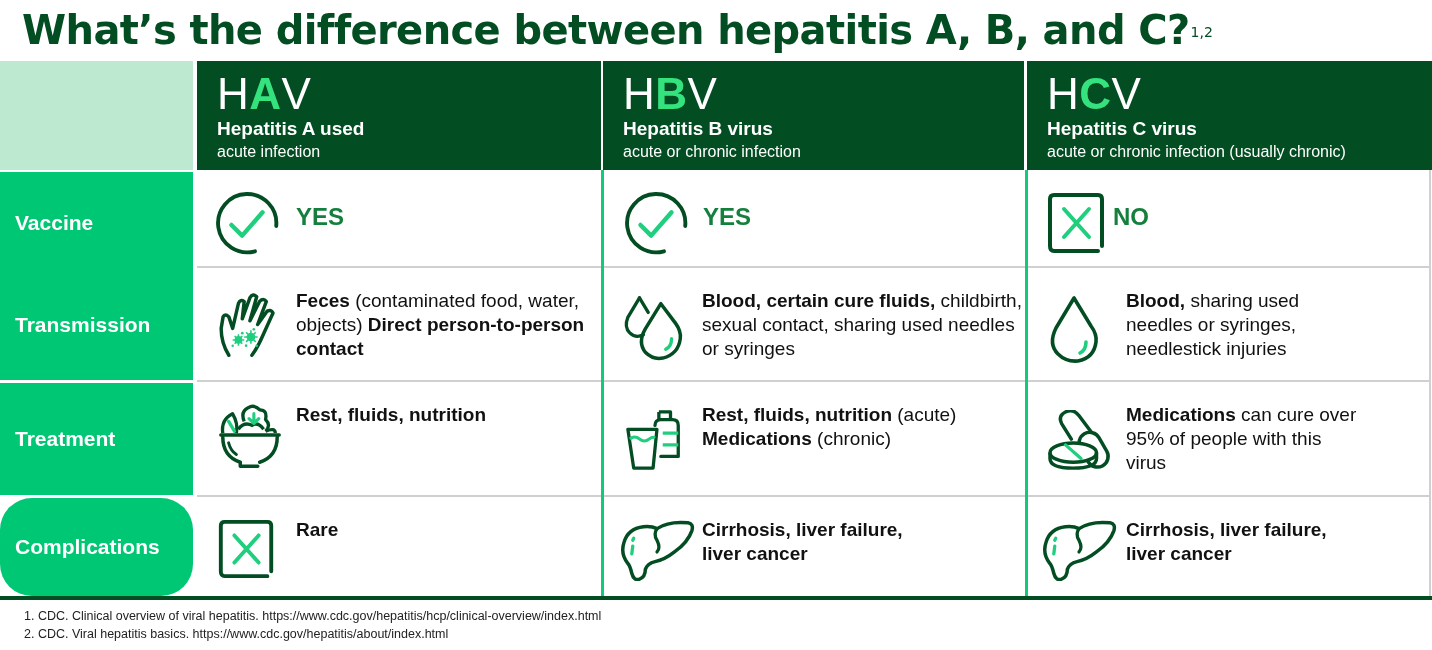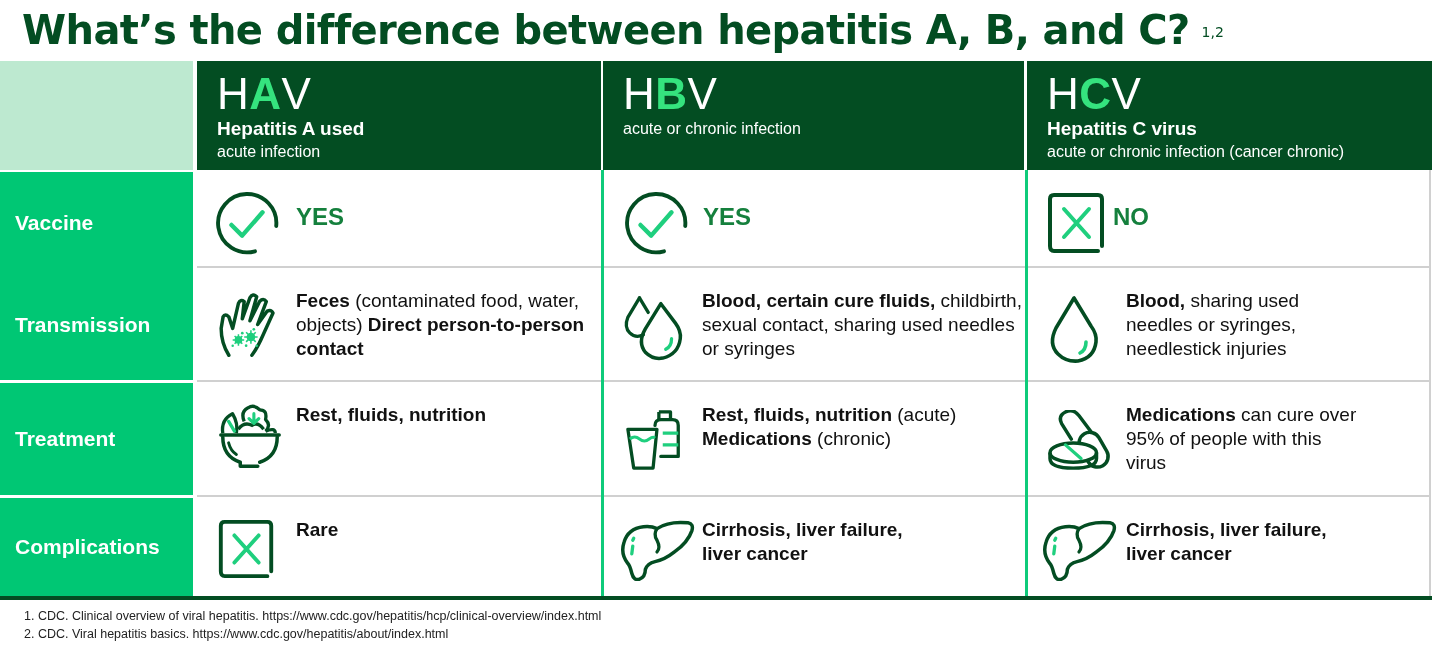--- a/index.html
+++ b/index.html
@@ -5,21 +5,21 @@
     * { box-sizing: border-box; margin: 0; padding: 0; }
     html, body { width: 1432px; height: 650px; background: #ffffff; overflow: hidden; }
     body { font-family: "Liberation Sans", "DejaVu Sans", sans-serif; color: #111; position: relative; }
 
     .title {
       position: absolute; left: 22px; top: 6px;
       font-family: "DejaVu Sans", "Liberation Sans", sans-serif;
       font-weight: bold; font-size: 40px; letter-spacing: -0.6px;
       color: #034d22; white-space: nowrap; line-height: 48px;
     }
-    .title sup { font-size: 14px; font-weight: normal; vertical-align: top; position: relative; top: 2px; letter-spacing: 0; margin-left: 12px; }
+    .title sup { font-size: 14px; font-weight: normal; vertical-align: top; position: relative; top: 2px; letter-spacing: 0; margin-left: 1px; }
 
     .table { position: absolute; left: 0; top: 61px; width: 1432px; height: 539px; }
 
     
     .corner { position: absolute; left: 0; top: 0; width: 193px; height: 109px; background: #bde9d0; }
     .hcell { position: absolute; top: 0; height: 109px; background: #034d22; color: #fff; padding-left: 20px; }
     .hcell .abbr { font-size: 44px; line-height: 46px; margin-top: 10px; font-weight: normal; letter-spacing: 0.5px; }
     .hcell .abbr .hl { color: #35e37e; font-weight: bold; }
     .hcell .name { font-size: 19px; font-weight: bold; line-height: 22px; margin-top: 1px; }
     .hcell .sub { font-size: 16px; line-height: 20px; margin-top: 2px; }
@@ -120,32 +120,33 @@
 
   <div class="corner"></div>
 
   <div class="hcell" style="left:197px;width:404px;">
     <div class="abbr"><span>H</span><span class="hl">A</span><span>V</span></div>
     <div class="name">Hepatitis A used</div>
     <div class="sub">acute infection</div>
   </div>
   <div class="hcell" style="left:603px;width:421px;">
     <div class="abbr"><span>H</span><span class="hl">B</span><span>V</span></div>
+    <div class="name">Hepatitis B virus</div>
     <div class="sub">acute or chronic infection</div>
   </div>
   <div class="hcell" style="left:1027px;width:405px;">
     <div class="abbr"><span>H</span><span class="hl">C</span><span>V</span></div>
     <div class="name">Hepatitis C virus</div>
-    <div class="sub">acute or chronic infection (cancer chronic)</div>
+    <div class="sub">acute or chronic infection (usually chronic)</div>
   </div>
 
   <div class="lcell" style="top:111px;height:102px;">Vaccine</div>
   <div class="lcell" style="top:208px;height:111px;">Transmission</div>
   <div class="lcell" style="top:322px;height:112px;">Treatment</div>
-  <div class="lcell" style="top:437px;height:98px;">Complications</div>
+  <div class="lcell" style="top:437px;height:98px;border-radius:32px;">Complications</div>
 
   <div class="hline" style="left:197px;top:205px;width:1234px;"></div>
   <div class="hline" style="left:197px;top:319px;width:1234px;"></div>
   <div class="hline" style="left:197px;top:434px;width:1234px;"></div>
   <div class="vline" style="left:601px;top:109px;height:426px;"></div>
   <div class="vline" style="left:1025px;top:109px;height:426px;"></div>
   <div class="rightline"></div>
   <div class="bottombar"></div>
 
   <div class="cell" style="left:197px;top:109px;width:404px;height:96px;">

